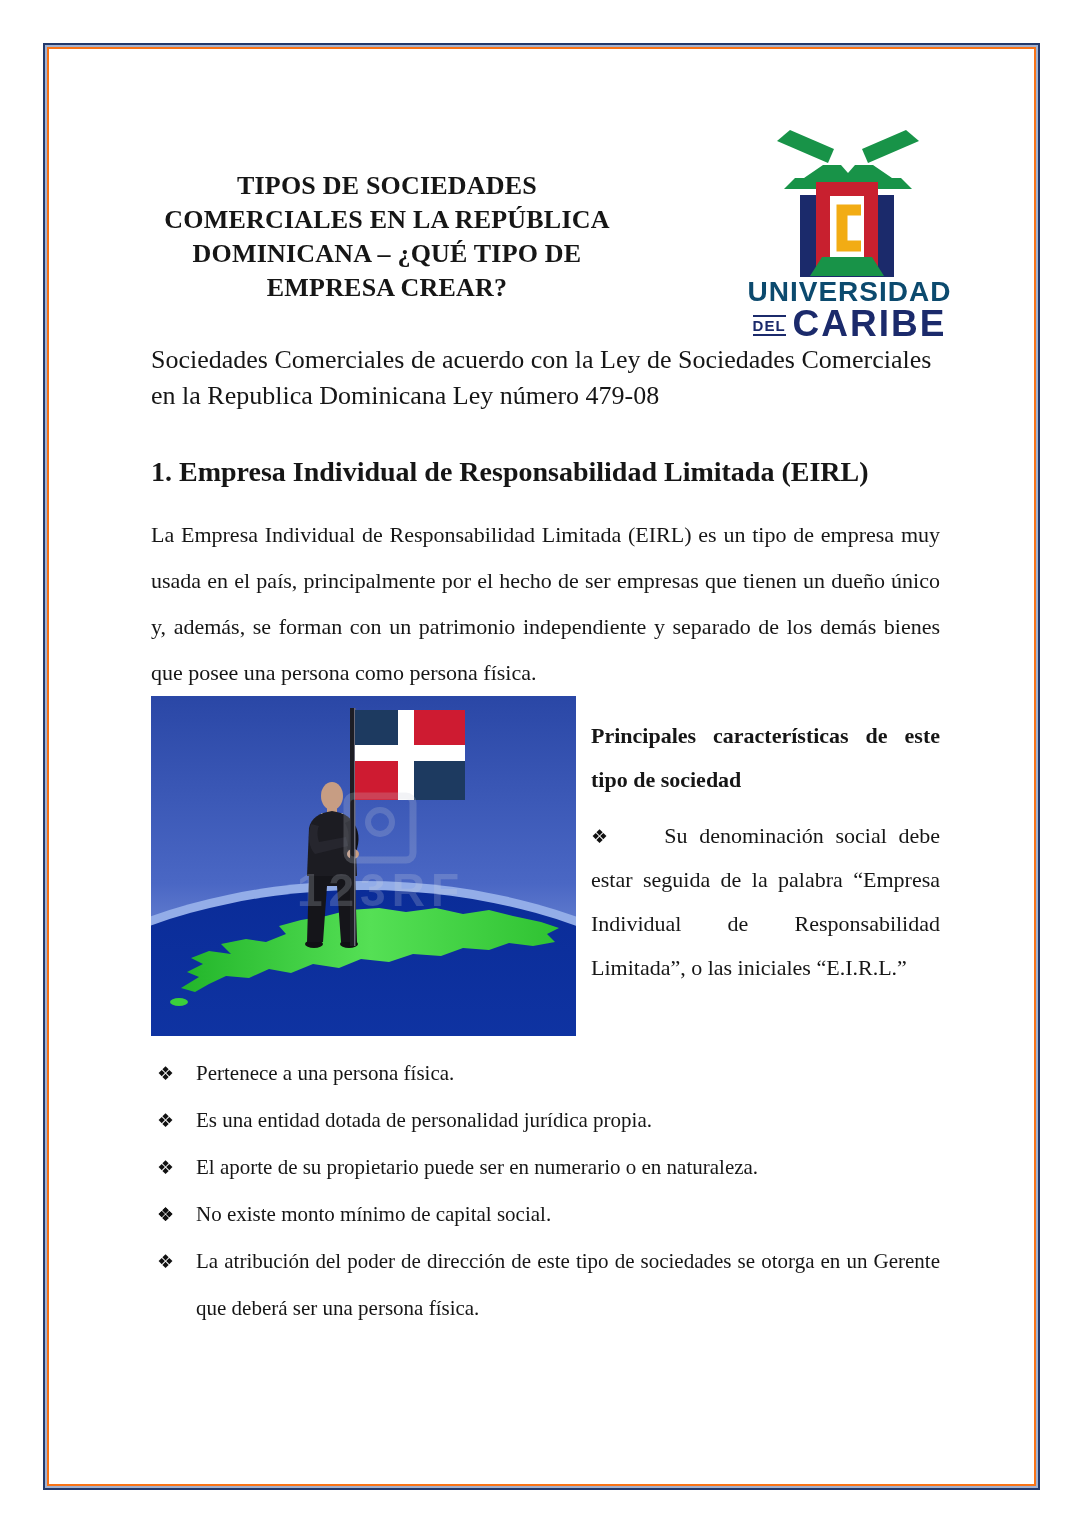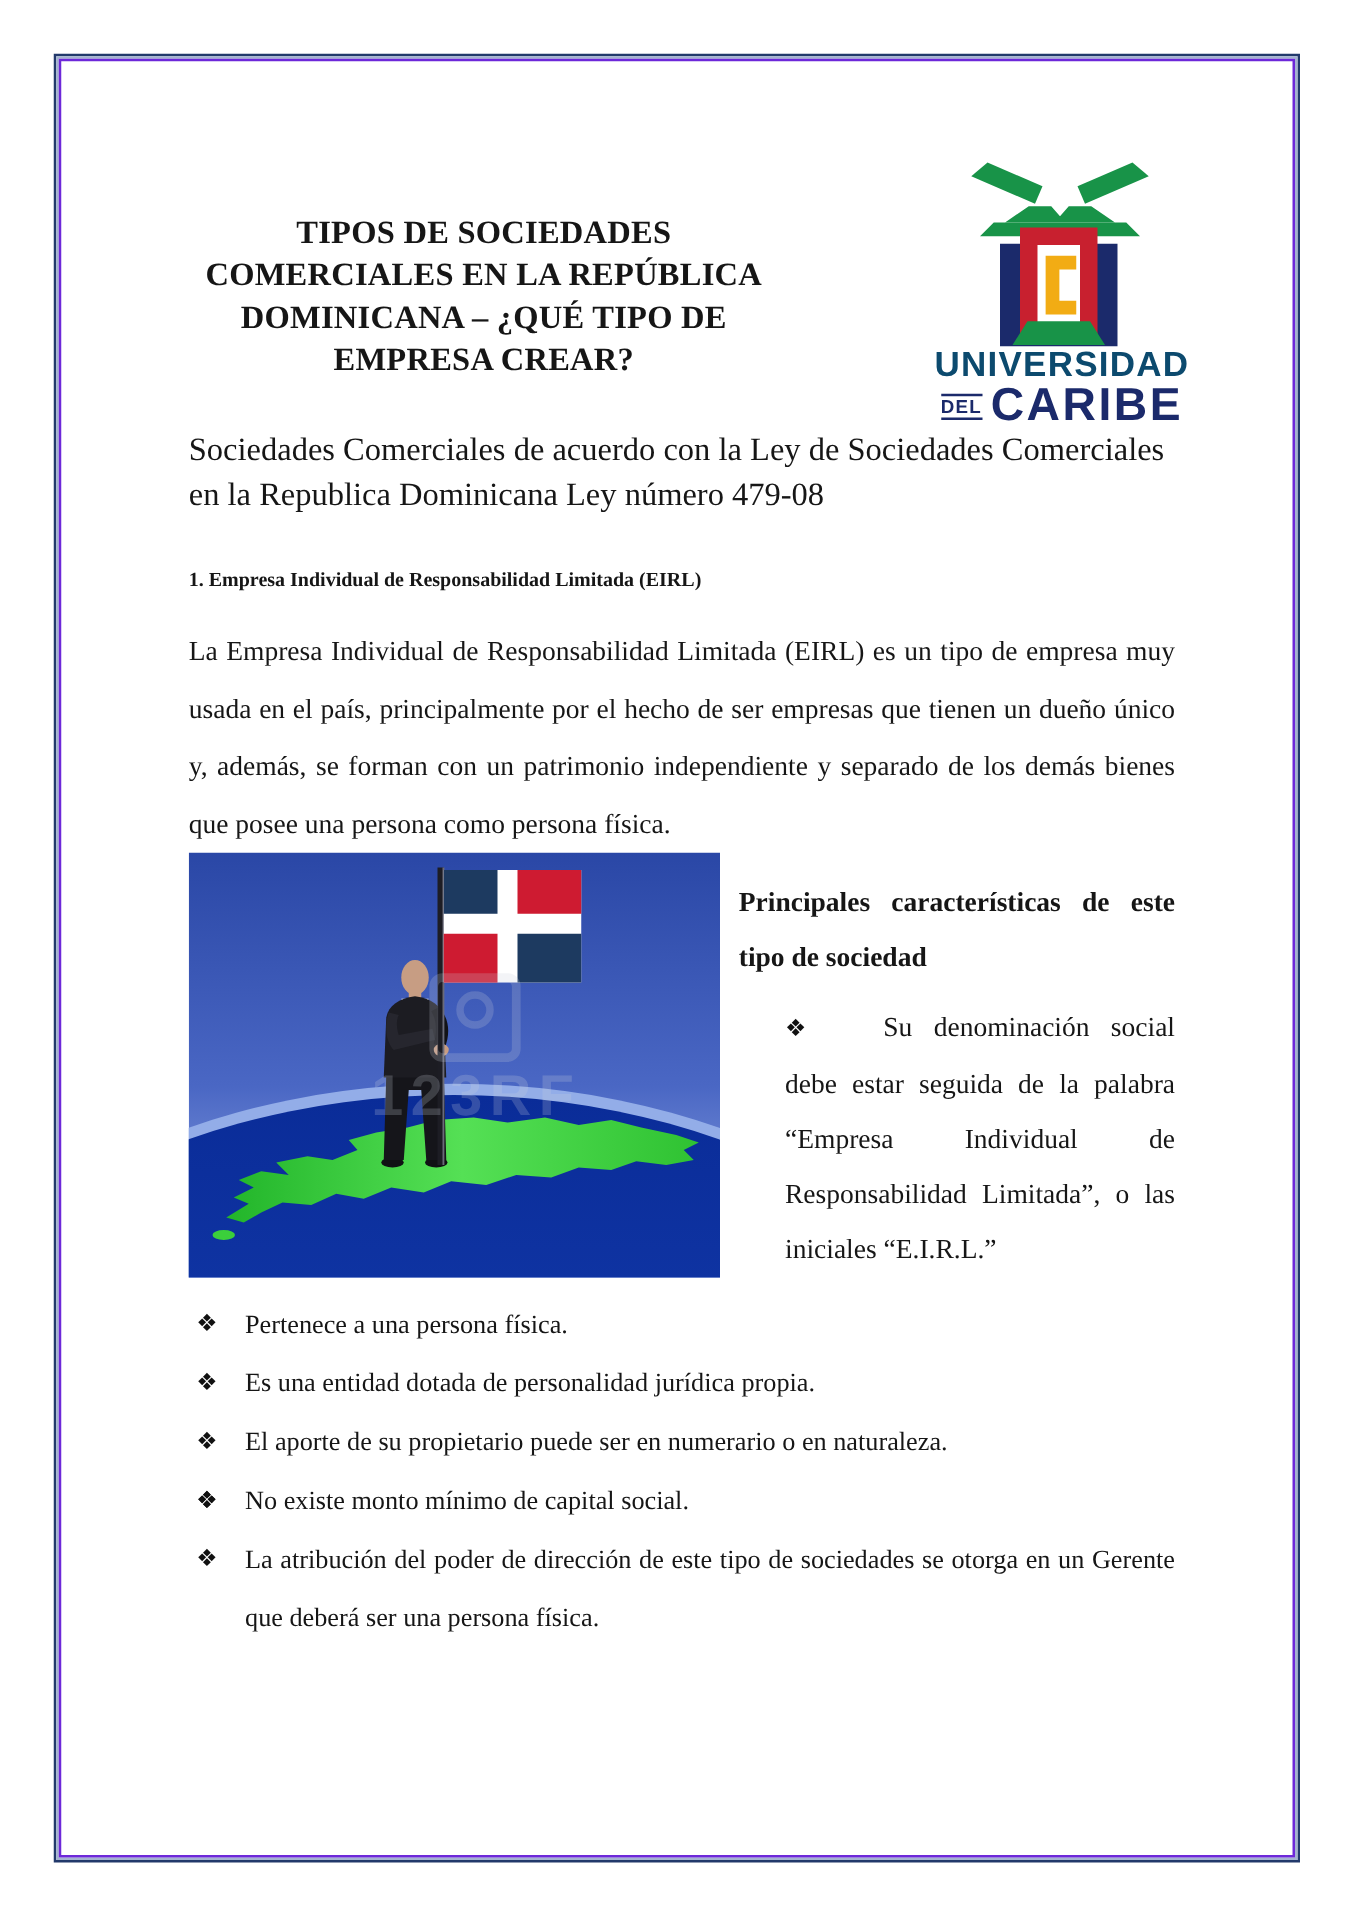--- a/index.html
+++ b/index.html
@@ -3,49 +3,49 @@
 <meta charset="utf-8">
 <style>
   * { margin:0; padding:0; box-sizing:border-box; }
   html,body { width:1086px; height:1536px; background:#ffffff; }
   body { font-family:"Liberation Serif","DejaVu Serif",serif; color:#161616; position:relative; overflow:hidden; }
 
   
   .frame   { position:absolute; left:43px; top:43px; width:997px; height:1447px;
              border:2px solid #22396b; }
   .frame-mid { width:100%; height:100%; border:2px solid #a3b2d0; }
-  .frame-in  { width:100%; height:100%; border:2px solid #6d28d9; position:relative; }
+  .frame-in  { width:100%; height:100%; border:2px solid #f97316; position:relative; }
 
   .content { position:absolute; inset:0; padding:120px 94px 0 102px; }
 
   
   .doc-header { position:relative; height:136px; }
   .title-block { width:460px; margin-left:6px; text-align:center;
                  font-weight:bold; font-size:26px; line-height:34px; letter-spacing:.2px; }
   .logo { position:absolute; left:571px; top:-44px; width:255px; text-align:center; }
   .logo svg { display:block; margin:0 auto; }
   .logo-name { font-family:"Liberation Sans","DejaVu Sans",sans-serif; font-weight:bold;
                color:#0c4a6e; font-size:28px; letter-spacing:1px; line-height:30px; }
   .logo-line2 { display:flex; align-items:center; justify-content:center; gap:7px;
                 font-family:"Liberation Sans","DejaVu Sans",sans-serif; font-weight:bold; color:#1b2a6b;text-align:center; }
   .logo-del { font-size:15px; letter-spacing:1px; border-top:2px solid #1b2a6b;
               border-bottom:2px solid #1b2a6b; line-height:17px; margin-top:3px; }
   .logo-caribe { font-size:37px; letter-spacing:2px; line-height:33px; }
 
   .intro { margin-top:37px; font-size:26px; line-height:36px; }
 
-  .h-section { margin-top:42px; font-size:16px; font-weight:bold; }
+  .h-section { margin-top:42px; font-size:28px; font-weight:bold; }
 
   .para-just { margin-top:24px; font-size:22px; line-height:46px; text-align:justify; }
 
   .two-col { margin-top:0; display:flex; gap:15px; }
   .figure-wrap { width:425px; height:340px; flex:0 0 auto; }
   .side { flex:1; padding-top:18px; }
   .side-heading { font-size:22px; font-weight:bold; line-height:44px; text-align:justify; }
-  .side-item { margin-top:12px; font-size:22px; line-height:44px; text-align:justify;margin-left:37px; }
+  .side-item { margin-top:12px; font-size:22px; line-height:44px; text-align:justify; }
   .side-item .bullet { margin-right:50px; }
 
   .bullet { font-family:"DejaVu Sans","Liberation Sans",sans-serif; font-size:19px; color:#111; }
 
   .bullets { list-style:none; margin-top:14px; }
   .bullets li { position:relative; padding-left:45px; font-size:21px; line-height:47px; text-align:justify; }
   .bullets li .bullet { position:absolute; left:6px; top:0; }
 </style>
 </head>
 <body>

